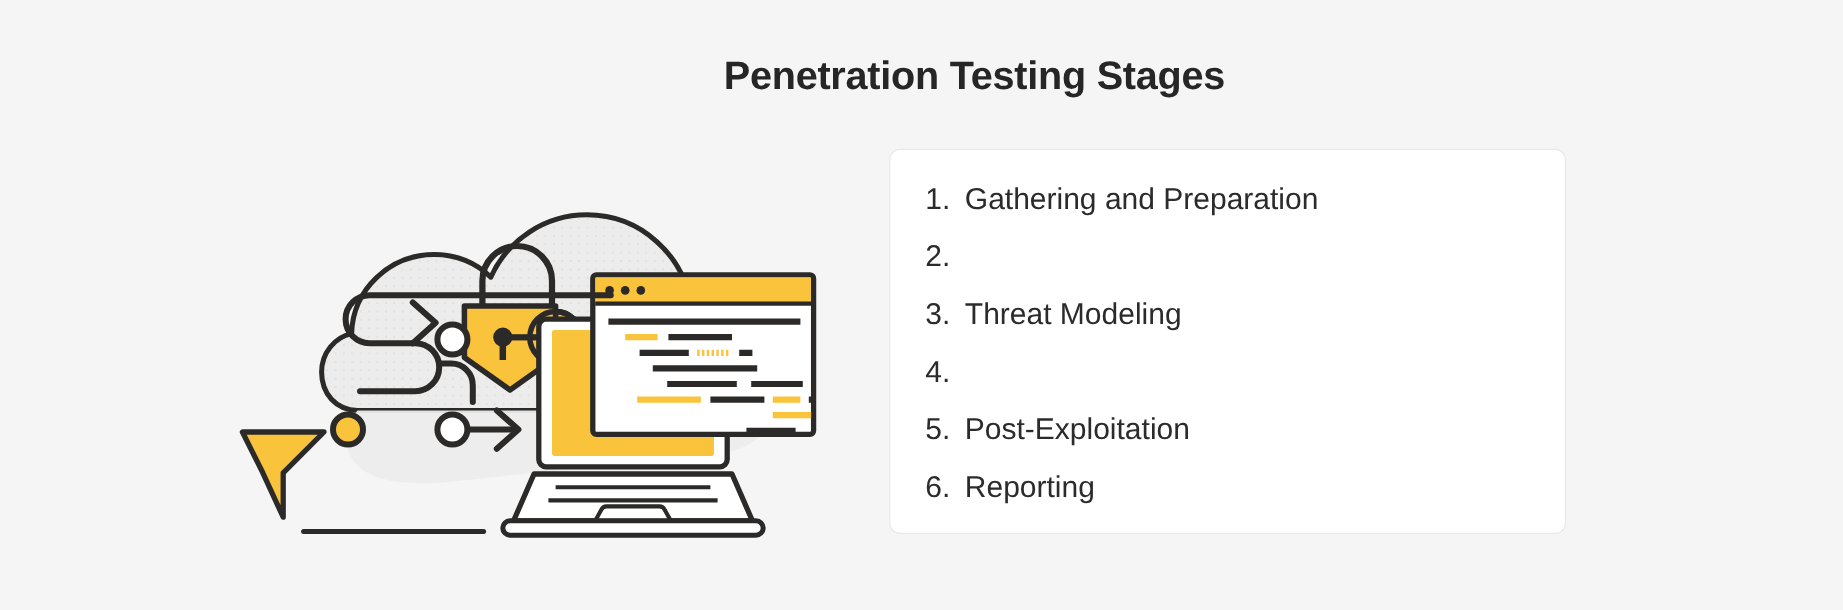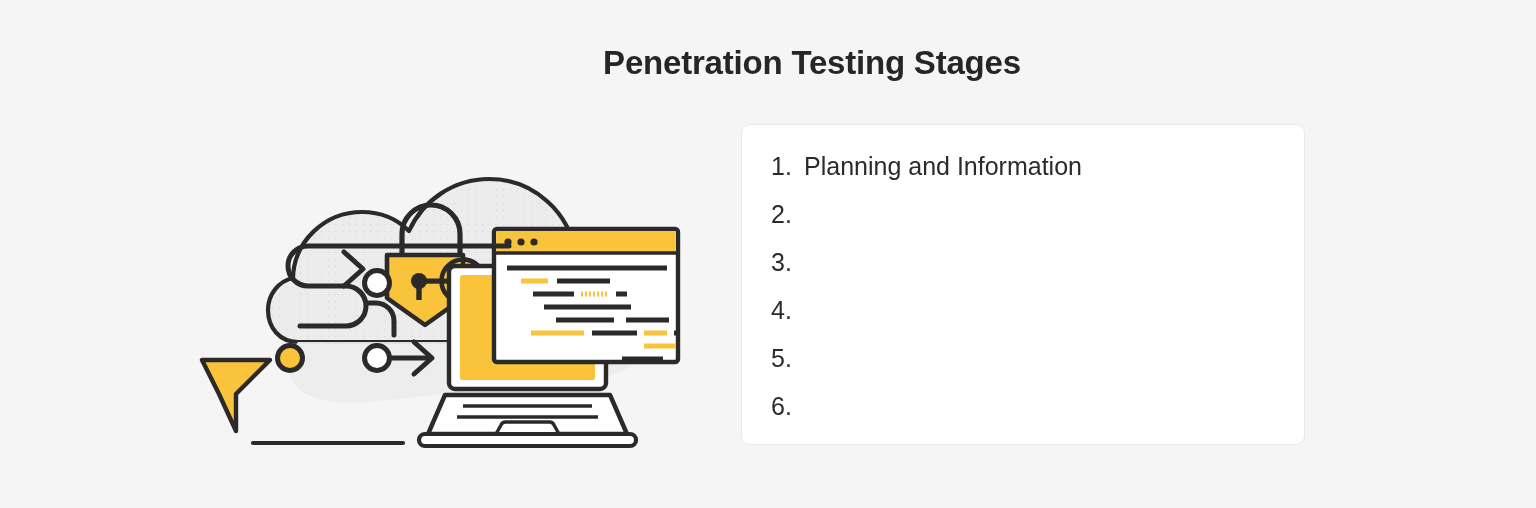--- a/index.html
+++ b/index.html
@@ -189,31 +189,34 @@
     </g>
 
     <line x1="73" y1="325" x2="223" y2="325" stroke="#2B2A29" stroke-width="4.2" stroke-linecap="round"></line>
   </svg>
 </div>
 
 <div id="stage-card">
   <ol id="stage-list">
       <li>
         <span class="stage-num">1.</span>
-        <span class="stage-label">Planning and Information</span>
+        <span class="stage-label">Gathering and Preparation</span>
       </li>
       <li>
         <span class="stage-num">2.</span>
       </li>
       <li>
         <span class="stage-num">3.</span>
+        <span class="stage-label">Threat Modeling</span>
       </li>
       <li>
         <span class="stage-num">4.</span>
       </li>
       <li>
         <span class="stage-num">5.</span>
+        <span class="stage-label">Post-Exploitation</span>
       </li>
       <li>
         <span class="stage-num">6.</span>
+        <span class="stage-label">Reporting</span>
       </li>
     </ol>
 </div>
 
 </body></html>

